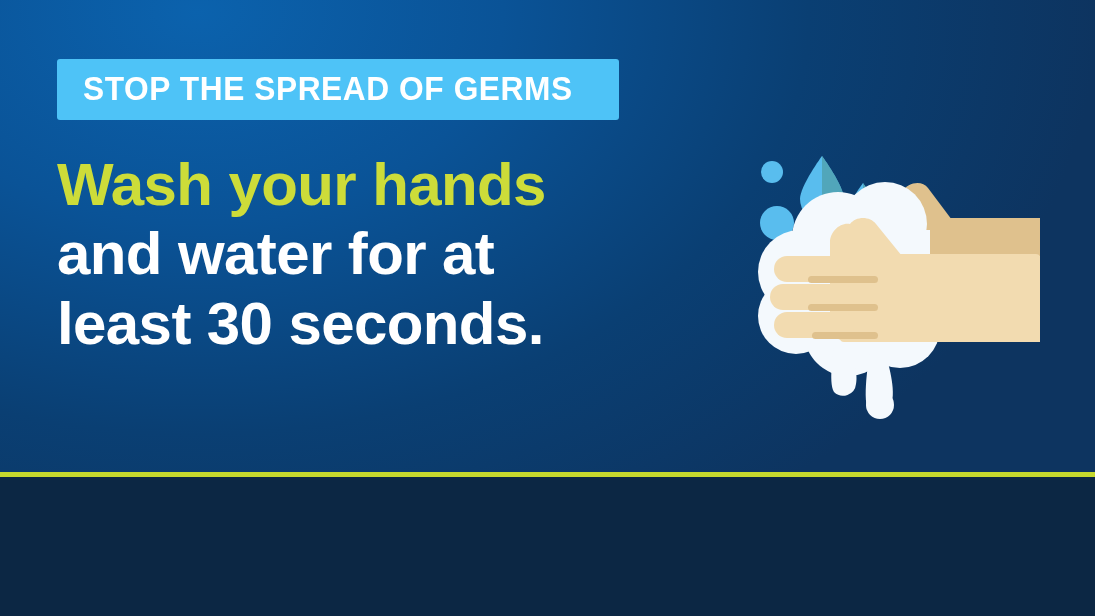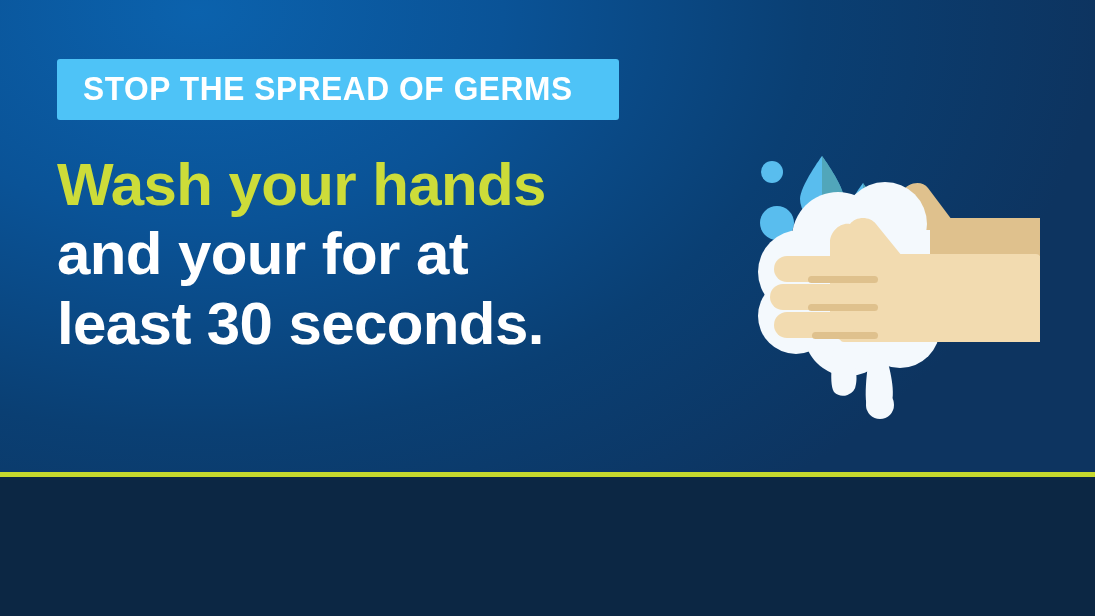--- a/index.html
+++ b/index.html
@@ -104,21 +104,21 @@
 <div id="poster">
 
   <div id="main-panel">
 
     <div id="banner">
       <div id="banner-text">STOP THE SPREAD OF GERMS</div>
     </div>
 
     <div id="headline">
       <div class="hl-line hl-accent">Wash your hands</div>
-      <div class="hl-line">and your for at</div>
+      <div class="hl-line">and water for at</div>
       <div class="hl-line">least 30 seconds.</div>
     </div>
 
     <div id="illustration">
       <svg width="340" height="300" viewBox="0 0 340 300" xmlns="http://www.w3.org/2000/svg">
 
         <g>
           <circle cx="42" cy="52" r="11" fill="#59bdee"></circle>
           <circle cx="47" cy="103" r="17" fill="#59bdee"></circle>
 

